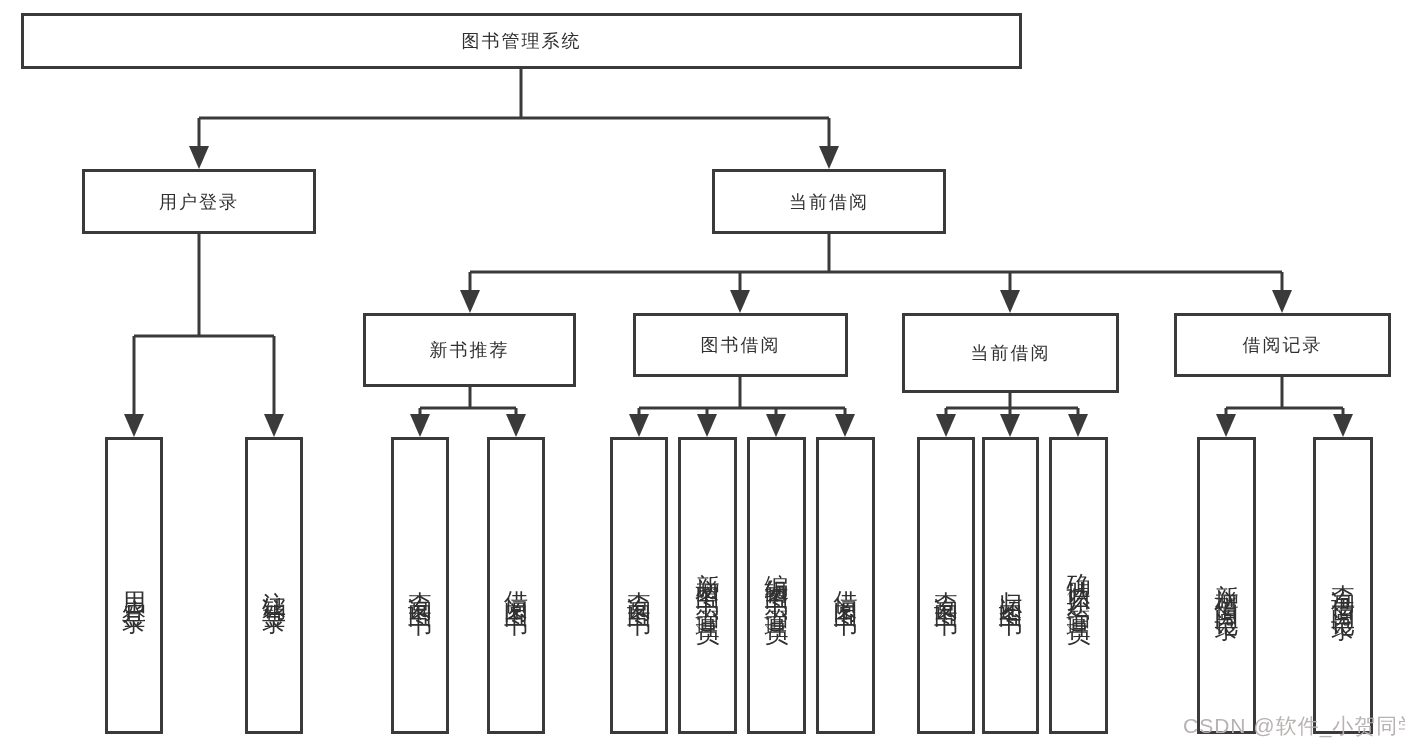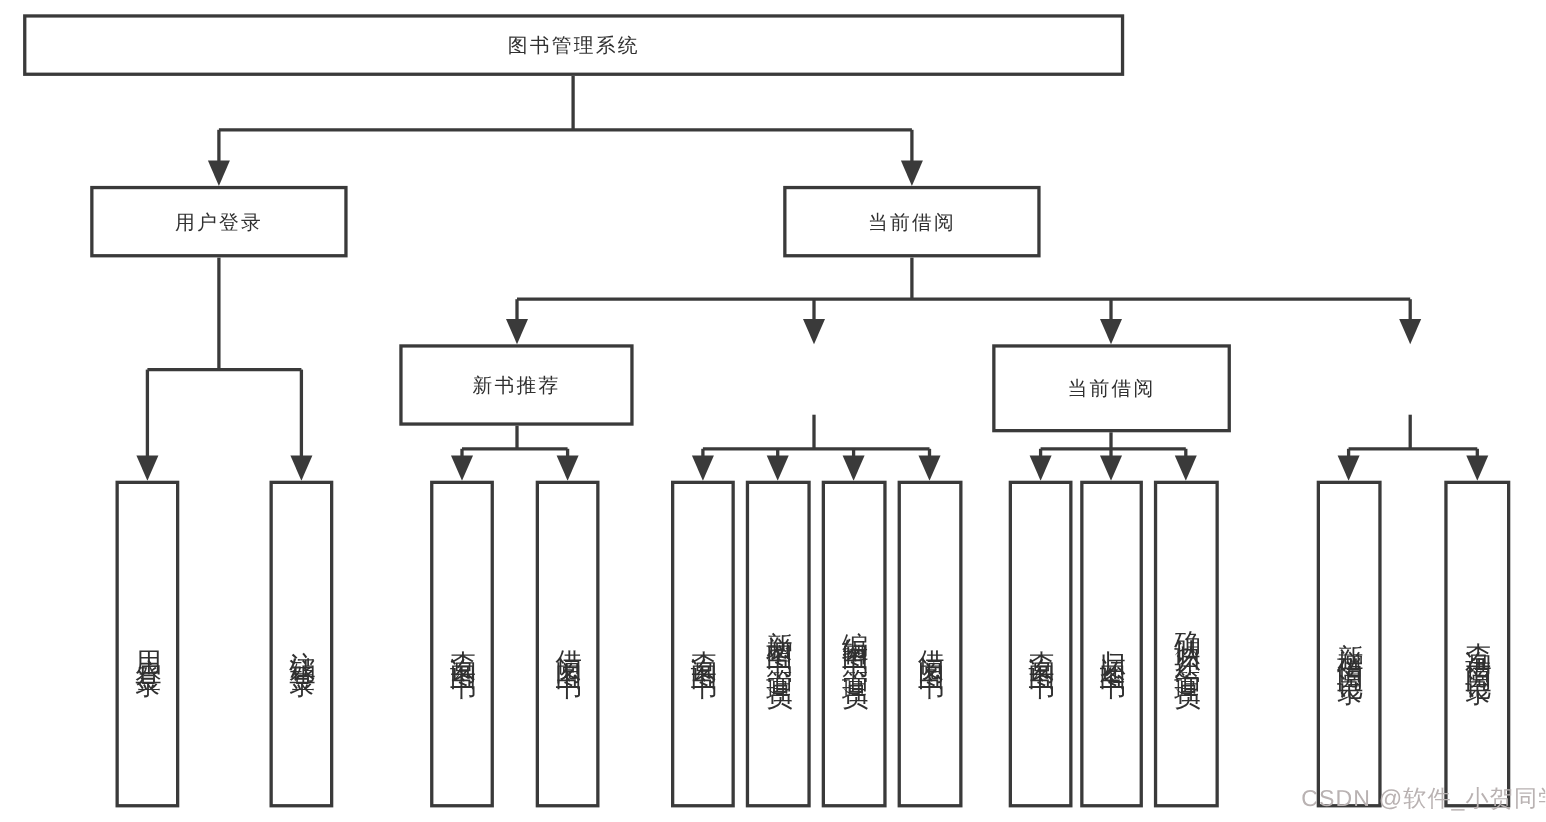--- a/index.html
+++ b/index.html
@@ -117,21 +117,23 @@
       <polygon points="1333,414 1353,414 1343,437" stroke="none"></polygon>
     </g>
   </svg>
 
   <div class="node" style="left:21px;top:13px;width:1001px;height:56px">图书管理系统</div>
 
   <div class="node" style="left:82px;top:169px;width:234px;height:65px">用户登录</div>
   <div class="node" style="left:712px;top:169px;width:234px;height:65px">当前借阅</div>
 
   <div class="node" style="left:363px;top:313px;width:213px;height:74px">新书推荐</div>
+  <div class="node" style="left:633px;top:313px;width:215px;height:64px">图书借阅</div>
   <div class="node" style="left:902px;top:313px;width:217px;height:80px">当前借阅</div>
+  <div class="node" style="left:1174px;top:313px;width:217px;height:64px">借阅记录</div>
 
   <div class="leaf" style="left:105px;top:437px;width:58px;height:297px">
     <span>用户登录</span>
   </div>
   <div class="leaf" style="left:245px;top:437px;width:58px;height:297px">
     <span>注销登录</span>
   </div>
 
   <div class="leaf" style="left:391px;top:437px;width:58px;height:297px">
     <span>查询图书</span>

